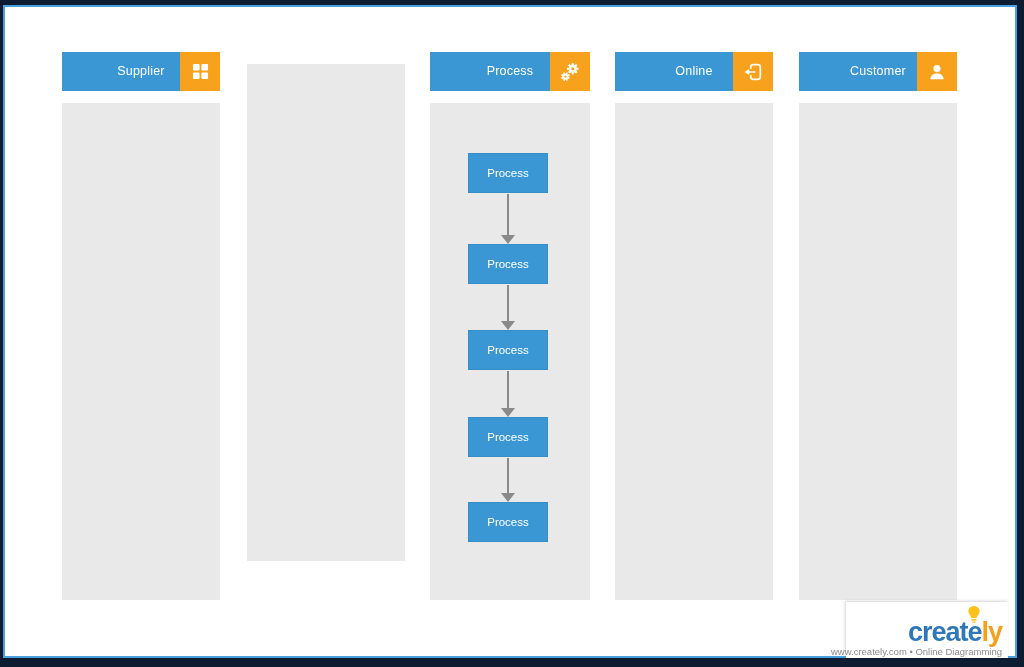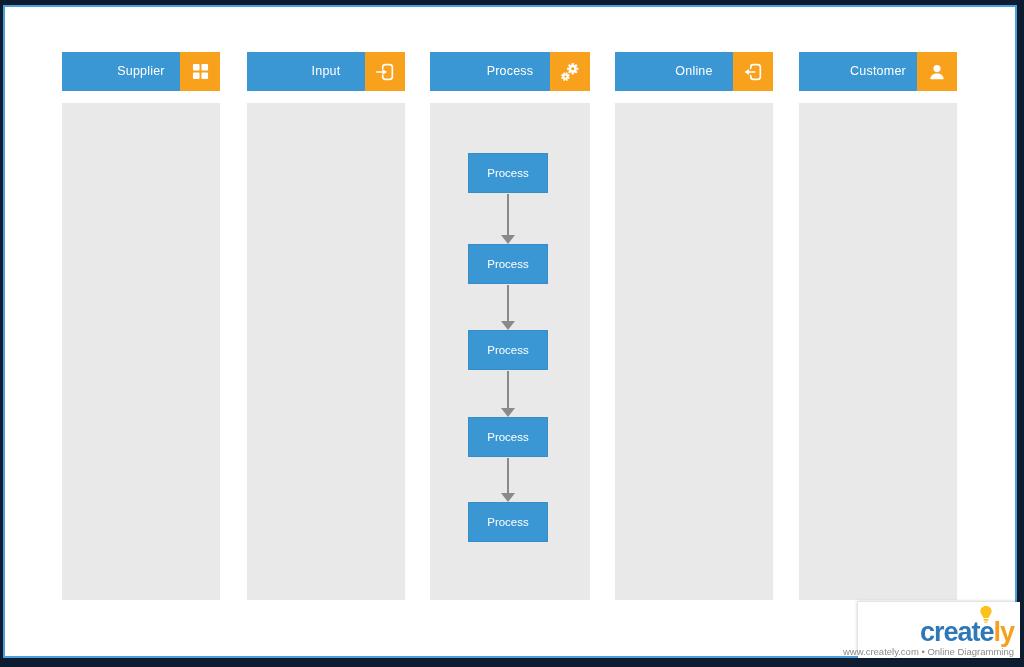--- a/index.html
+++ b/index.html
@@ -83,21 +83,21 @@
     left: 0; bottom: 0;
     width: 0; height: 0;
     border-left: 7px solid transparent;
     border-right: 7px solid transparent;
     border-top: 9px solid #8a8a8a;
   }
 
   
   .logo-box {
     position: absolute;
-    right: 4px; bottom: 9px;
+    right: 16px; bottom: 9px;
     width: 162px;
     height: 56px;
     background: #ffffff;
     box-shadow: -1px -1px 3px rgba(0,0,0,0.18);
     z-index: 5;
   }
   .logo-row {
     position: absolute;
     right: 6px; bottom: 12px;
     font-size: 27px;
@@ -133,30 +133,20 @@
           <rect x="10" y="1" width="7" height="7" rx="1" fill="#fff"></rect>
           <rect x="1" y="10" width="7" height="7" rx="1" fill="#fff"></rect>
           <rect x="10" y="10" width="7" height="7" rx="1" fill="#fff"></rect>
         </svg>
       </span>
     </div>
     <div class="lane-body"></div>
   </div>
 
   <div class="lane" style="left:247px; width:158px;">
-    <div class="lane-header">
-      <span class="lane-label">Input</span>
-      <span class="icon-box">
-        <svg width="22" height="22" viewBox="0 0 24 24" fill="none" stroke="#fff" stroke-width="1.8" stroke-linecap="round">
-          <path d="M9.5 8.2 V6.8 C9.5 5.2 10.8 4 12.4 4 H17.1 C18.7 4 20 5.2 20 6.8 V17.2 C20 18.8 18.7 20 17.1 20 H12.4 C10.8 20 9.5 18.8 9.5 17.2 V15.8"></path>
-          <path d="M3 12 H9.8"></path>
-          <path d="M14.2 12 L9.2 8.6 V15.4 Z" fill="#fff" stroke="none"></path>
-        </svg>
-      </span>
-    </div>
     <div class="lane-body"></div>
   </div>
 
   <div class="lane" style="left:430px; width:160px;">
     <div class="lane-header">
       <span class="lane-label">Process</span>
       <span class="icon-box">
         <svg width="22" height="22" viewBox="0 0 24 24">
           <g fill="#fff">
             <rect x="13.8" y="2.3" width="2.4" height="2.4" transform="rotate(0 15 8.5)"></rect>

